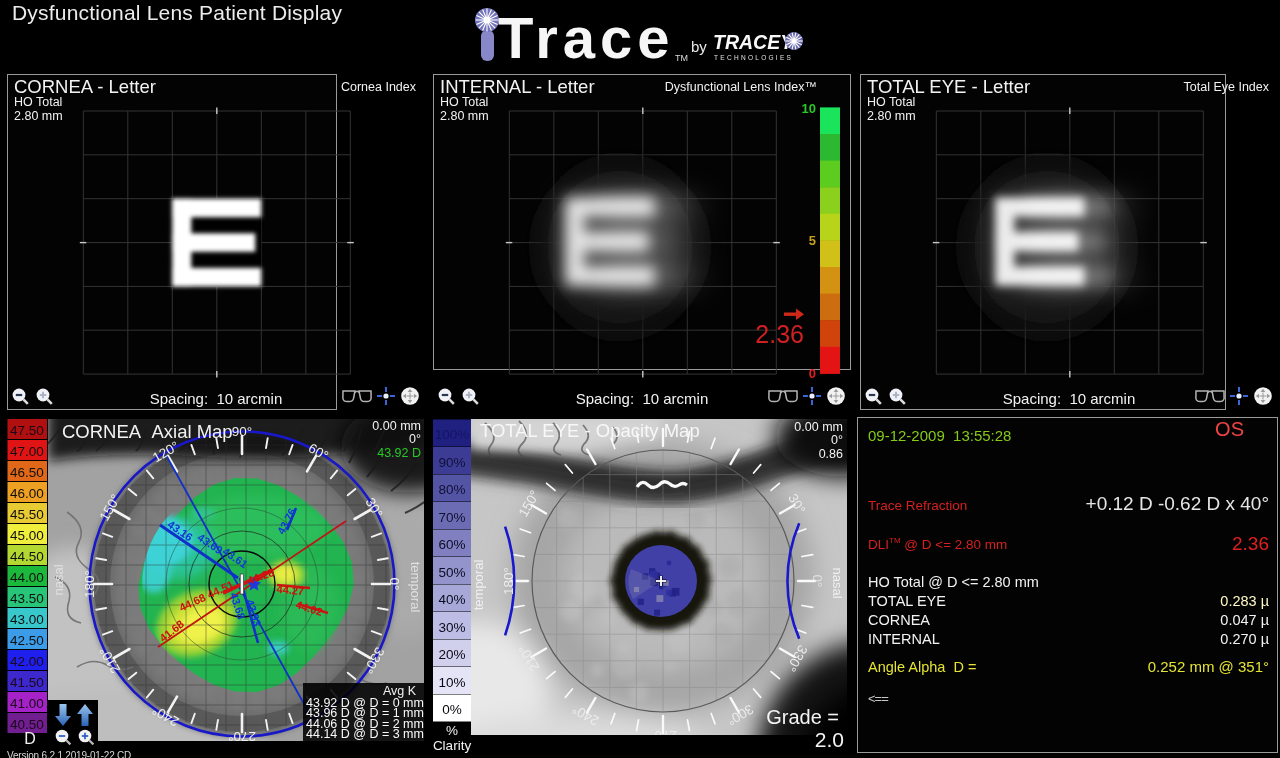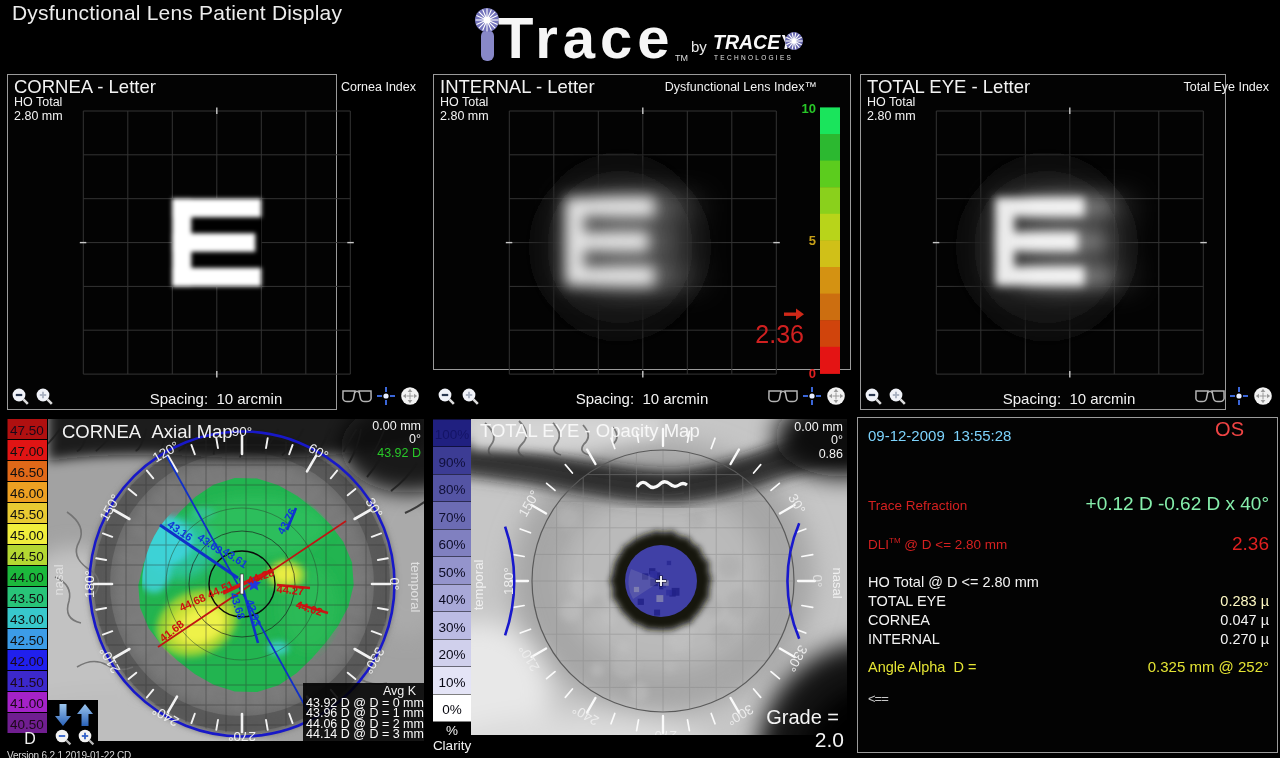--- a/index.html
+++ b/index.html
@@ -958,29 +958,29 @@
       <text x="19" y="242" font-size="13.5" fill="#0a0a18" text-anchor="middle">20%</text>
       <rect x="0" y="250" width="38" height="27" fill="#e4e4f6"></rect>
       <text x="19" y="269.5" font-size="13.5" fill="#080814" text-anchor="middle">10%</text>
       <rect x="0" y="277.5" width="38" height="27" fill="#ffffff"></rect>
       <text x="19" y="297" font-size="13.5" fill="#080810" text-anchor="middle">0%</text>
       <text x="19" y="318" font-size="13.5" fill="#f2f2f2" text-anchor="middle">%</text>
       <text x="19" y="333" font-size="13.5" fill="#f2f2f2" text-anchor="middle">Clarity</text>
     </svg>
   </div>
 <div class="panel" style="left:857px;top:417px;width:421px;height:336px;font-family:'Liberation Sans',sans-serif">
-    <div class="abs" style="left:10px;top:9px;font-size:15px;color:#7dd3fc">09-12-2009&nbsp;&nbsp;13:55:28</div>
+    <div class="abs" style="left:10px;top:9px;font-size:15px;color:#84cc16">09-12-2009&nbsp;&nbsp;13:55:28</div>
     <div class="abs" style="right:33px;top:0px;font-size:20px;color:#ef4444">OS</div>
     <div class="abs" style="left:10px;top:80px;font-size:13.5px;color:#d42020">Trace Refraction</div>
-    <div class="abs" style="right:8px;top:75px;font-size:19px;color:#86efac">+0.12 D -0.62 D x 40°</div>
+    <div class="abs" style="right:8px;top:75px;font-size:19px;color:#e5e5e5">+0.12 D -0.62 D x 40°</div>
     <div class="abs" style="left:10px;top:118px;font-size:13.5px;color:#d42020">DLI<span style="font-size:8px;vertical-align:super">TM</span> @ D &lt;= 2.80 mm</div>
     <div class="abs" style="right:8px;top:115px;font-size:19px;color:#e02020">2.36</div>
     <div class="abs" style="left:10px;top:156px;font-size:14.5px;color:#f2f2f2">HO Total @ D &lt;= 2.80 mm</div>
     <div class="abs" style="left:10px;top:175px;font-size:14.5px;color:#f2f2f2">TOTAL EYE</div>
     <div class="abs" style="right:8px;top:175px;font-size:14.5px;color:#fef9c3">0.283 µ</div>
     <div class="abs" style="left:10px;top:194px;font-size:14.5px;color:#f2f2f2">CORNEA</div>
     <div class="abs" style="right:8px;top:194px;font-size:14.5px;color:#f2f2f2">0.047 µ</div>
     <div class="abs" style="left:10px;top:213px;font-size:14.5px;color:#f2f2f2">INTERNAL</div>
     <div class="abs" style="right:8px;top:213px;font-size:14.5px;color:#f2f2f2">0.270 µ</div>
     <div class="abs" style="left:10px;top:241px;font-size:14.5px;color:#e4e434">Angle Alpha&nbsp;&nbsp;D =</div>
-    <div class="abs" style="right:8px;top:240px;font-size:15px;color:#e4e434">0.325 mm @ 252°</div>
+    <div class="abs" style="right:8px;top:240px;font-size:15px;color:#e4e434">0.252 mm @ 351°</div>
     <div class="abs" style="left:10px;top:273px;font-size:13px;color:#c8c8c8;letter-spacing:-1px">&lt;==</div>
   </div>
 <div class="abs" style="left:7px;top:750px;font-size:10px;letter-spacing:-0.2px;color:#d8d8d8">Version 6.2.1 2019-01-22 CD</div>
 </body></html>

